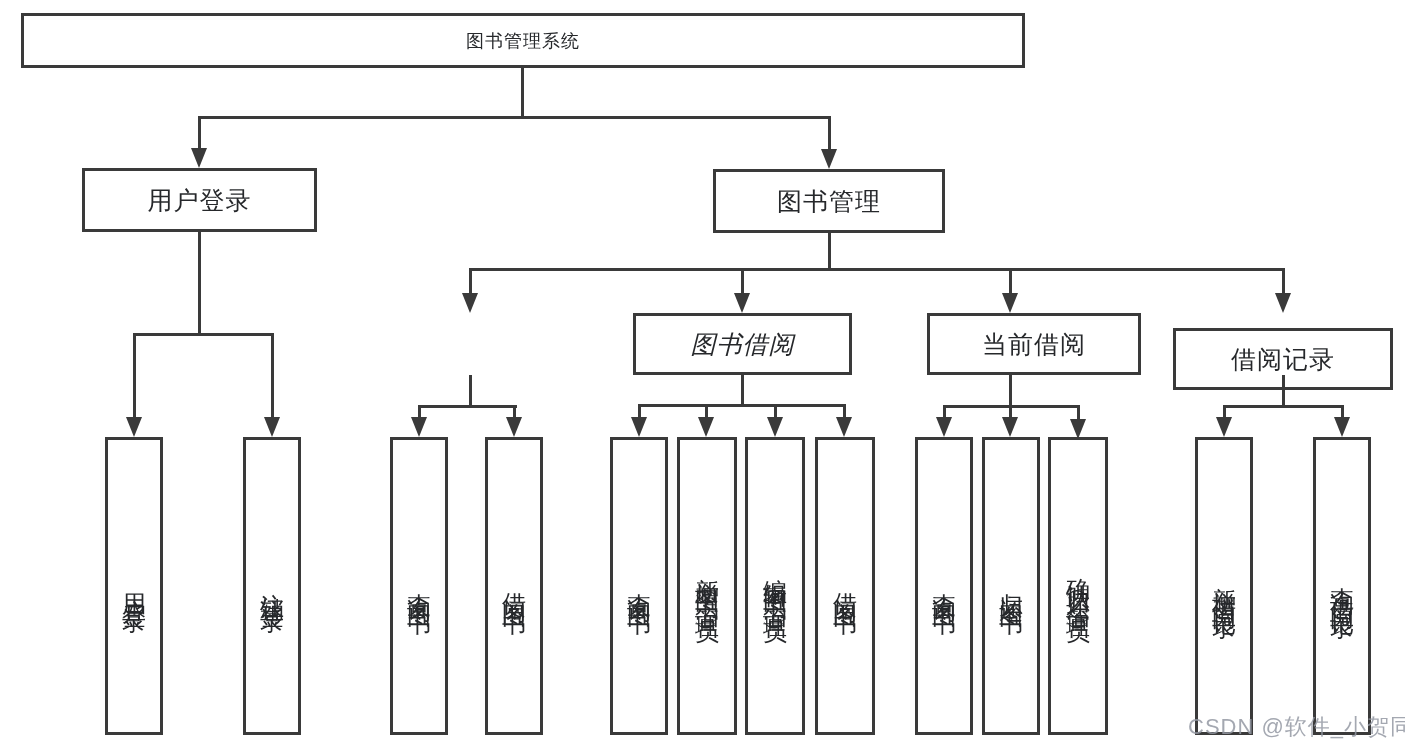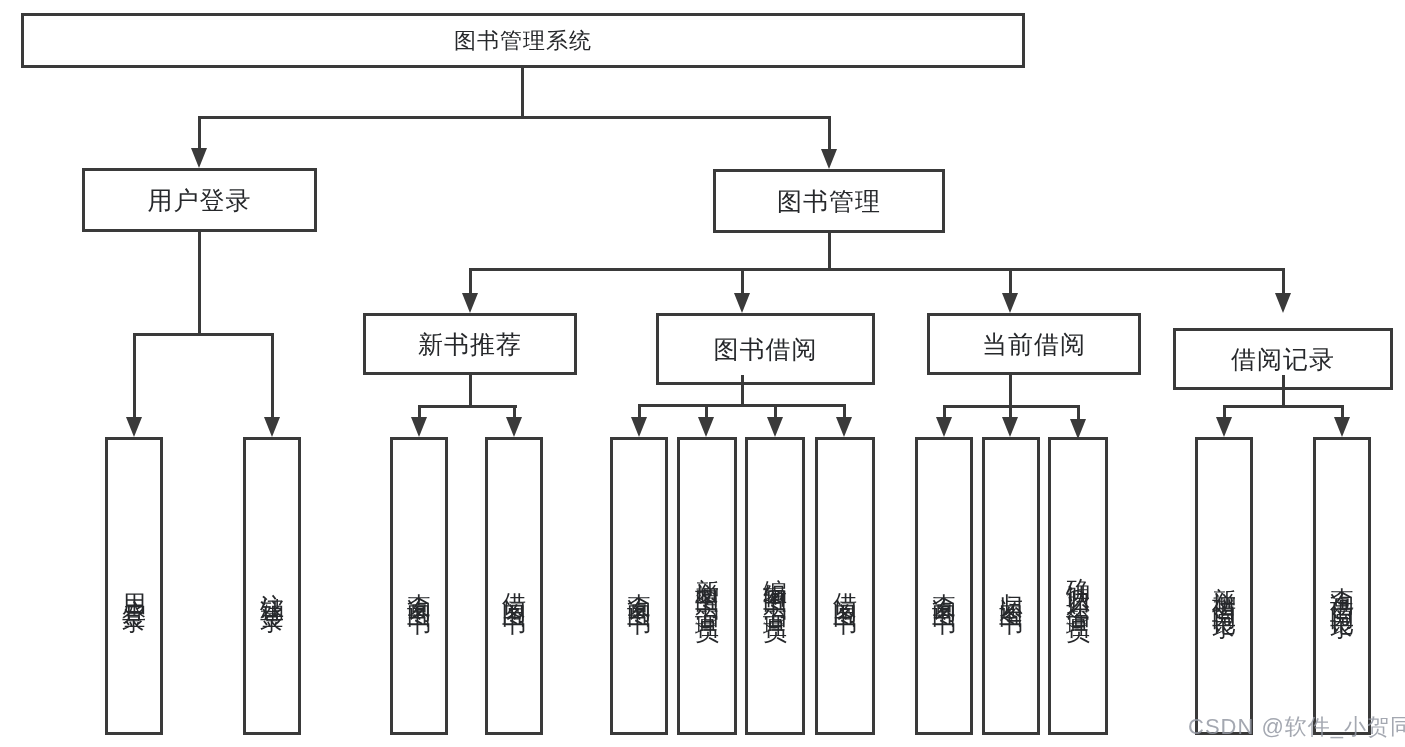--- a/index.html
+++ b/index.html
@@ -7,21 +7,21 @@
     position:relative;width:1405px;height:747px;background:#fff;overflow:hidden;
     font-family:"Liberation Sans","DejaVu Sans",sans-serif;
     color:#26282b;
   }
   .node{
     position:absolute;box-sizing:border-box;background:#fff;
     border:3px solid #3a3a3a;
     display:flex;align-items:center;justify-content:center;
     font-size:25px;letter-spacing:1px;color:#26282b;
   }
-  .node.root{font-size:22px;}
+  .node.root{font-size:18px;}
   .leaf{
     position:absolute;box-sizing:border-box;background:#fff;
     border:3px solid #3a3a3a;
     display:flex;align-items:center;justify-content:center;
     top:437px;width:58px;height:298px;
   }
   .leaf span{
     writing-mode:vertical-rl;text-orientation:mixed;
     font-size:24px;letter-spacing:6px;line-height:1;
     white-space:nowrap;color:#26282b;
@@ -49,25 +49,22 @@
   </div>
 
   <div class="node" style="left:82px;top:168px;width:235px;height:64px;">
     <span>用户登录</span>
   </div>
 
   <div class="node" style="left:713px;top:169px;width:232px;height:64px;">
     <span>图书管理</span>
   </div>
 
-  <div class="node" style="left:363px;top:313px;width:214px;height:62px;">
-    <span>新书推荐</span>
-  </div>
 
-  <div class="node" style="left:656px;top:313px;width:219px;height:72px;">
+  <div class="node" style="left:633px;top:313px;width:219px;height:62px;font-style:italic;">
     <span>图书借阅</span>
   </div>
 
   <div class="node" style="left:903px;top:313px;width:214px;height:62px;margin-left:24px;">
     <span>当前借阅</span>
   </div>
 
   <div class="node" style="left:1173px;top:328px;width:220px;height:62px;">
     <span>借阅记录</span>
   </div>

